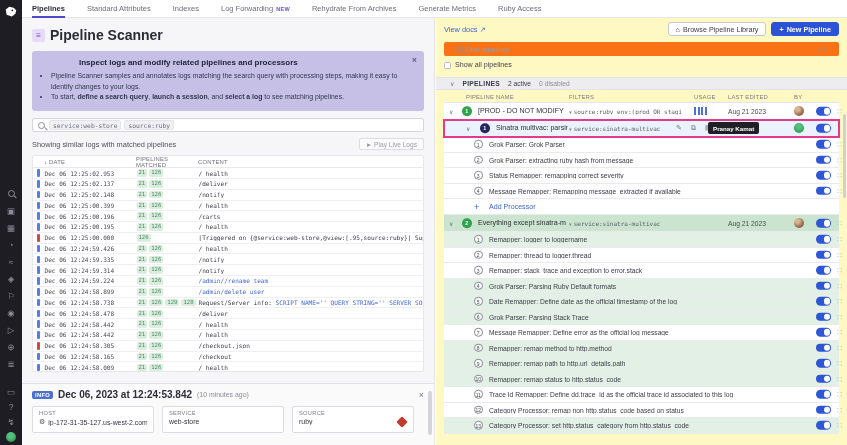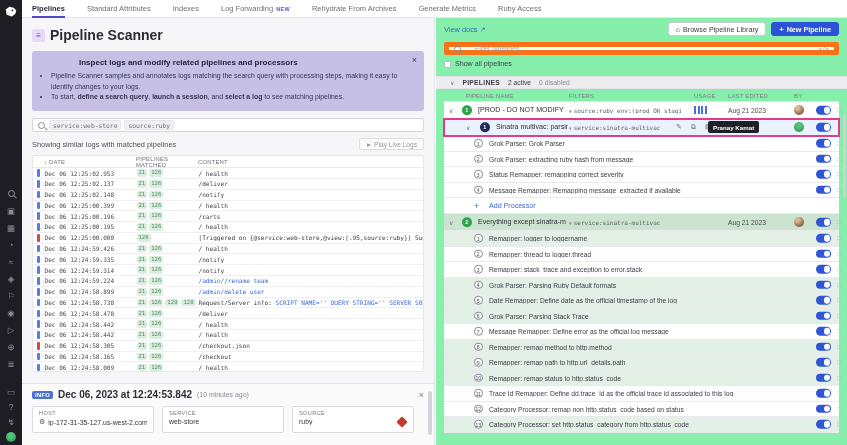--- a/index.html
+++ b/index.html
@@ -67,29 +67,29 @@
   .dx{margin-left:auto;color:#7a7a85;font-size:9px;cursor:pointer;}
   .dcards{display:flex;gap:8px;margin-top:6px;}
   .dcard{width:122px;height:27px;border:1px solid #dcdce3;border-radius:2px;background:#fff;padding:3px 6px;position:relative;}
   .dlabel{font-size:5.7px;color:#7c7c88;letter-spacing:.3px;}
   .dvalue{font-size:6.9px;color:#34343e;margin-top:2px;display:flex;gap:3px;align-items:center;white-space:nowrap;overflow:hidden;}
   .dvic{font-size:7px;color:#54545e;}
   .gem{position:absolute;right:7px;bottom:6px;width:8px;height:8px;background:#c13a2e;transform:rotate(45deg);border-radius:1px;}
   .lscroll{position:absolute;right:2px;bottom:10px;width:4px;height:44px;background:#d4d4da;border-radius:2px;}
 
   
-  .right{position:absolute;left:436px;right:0;top:18px;bottom:0;background:#86efac;padding:2px 8px 0;overflow:hidden;}
+  .right{position:absolute;left:436px;right:0;top:18px;bottom:0;background:#fef9c3;padding:2px 8px 0;overflow:hidden;}
   .rp-top{display:flex;align-items:center;height:18px;}
   .viewdocs{font-size:7.4px;color:#3e62d2;cursor:pointer;}
   .rp-btns{margin-left:auto;display:flex;gap:5px;}
   .btn{height:14px;display:flex;align-items:center;gap:3px;border-radius:3px;padding:0 7px;font-size:7.2px;cursor:pointer;}
   .btn.ghost{border:1px solid #c9c9d2;background:#fff;color:#3b3b46;}
   .btn.primary{background:#2c52d8;color:#fff;font-weight:bold;border:1px solid #2c52d8;}
-  .filterbox{margin-top:4px;height:13px;border:5px solid #f97316;border-radius:2px;background:#fff;
-             display:flex;align-items:center;gap:12px;padding:0 5px;}
+  .filterbox{margin-top:4px;height:13px;border:7px solid #f97316;border-radius:2px;background:#fff;
+             display:flex;align-items:center;gap:0;padding:0 5px;}
   .filterbox input{border:0;outline:0;flex:1;font-size:6.9px;color:#3a3a44;font-family:"Liberation Sans",sans-serif;background:transparent;}
   .filterbox input::placeholder{color:#9a9aa6;}
   .codeg{font-family:"DejaVu Sans Mono",monospace;font-size:5.8px;color:#8e8e9a;}
   .showall{margin-top:5px;display:flex;align-items:center;gap:4px;font-size:7.1px;color:#3f3f4a;cursor:pointer;}
   .cb{width:7px;height:7px;border:1px solid #b9b9c3;border-radius:1.5px;background:#fff;}
   .grouphead{margin:8px -8px 0;height:13px;background:#ededf0;border-top:1px solid #e2e2e8;border-bottom:1px solid #e2e2e8;
              display:flex;align-items:center;gap:8px;padding:0 14px;font-size:6.7px;}
   .gchev{color:#6e6e7a;font-size:6px;}
   .gtitle{font-weight:bold;color:#3a3a45;letter-spacing:.3px;}
   .gactive{color:#3a3a45;}

